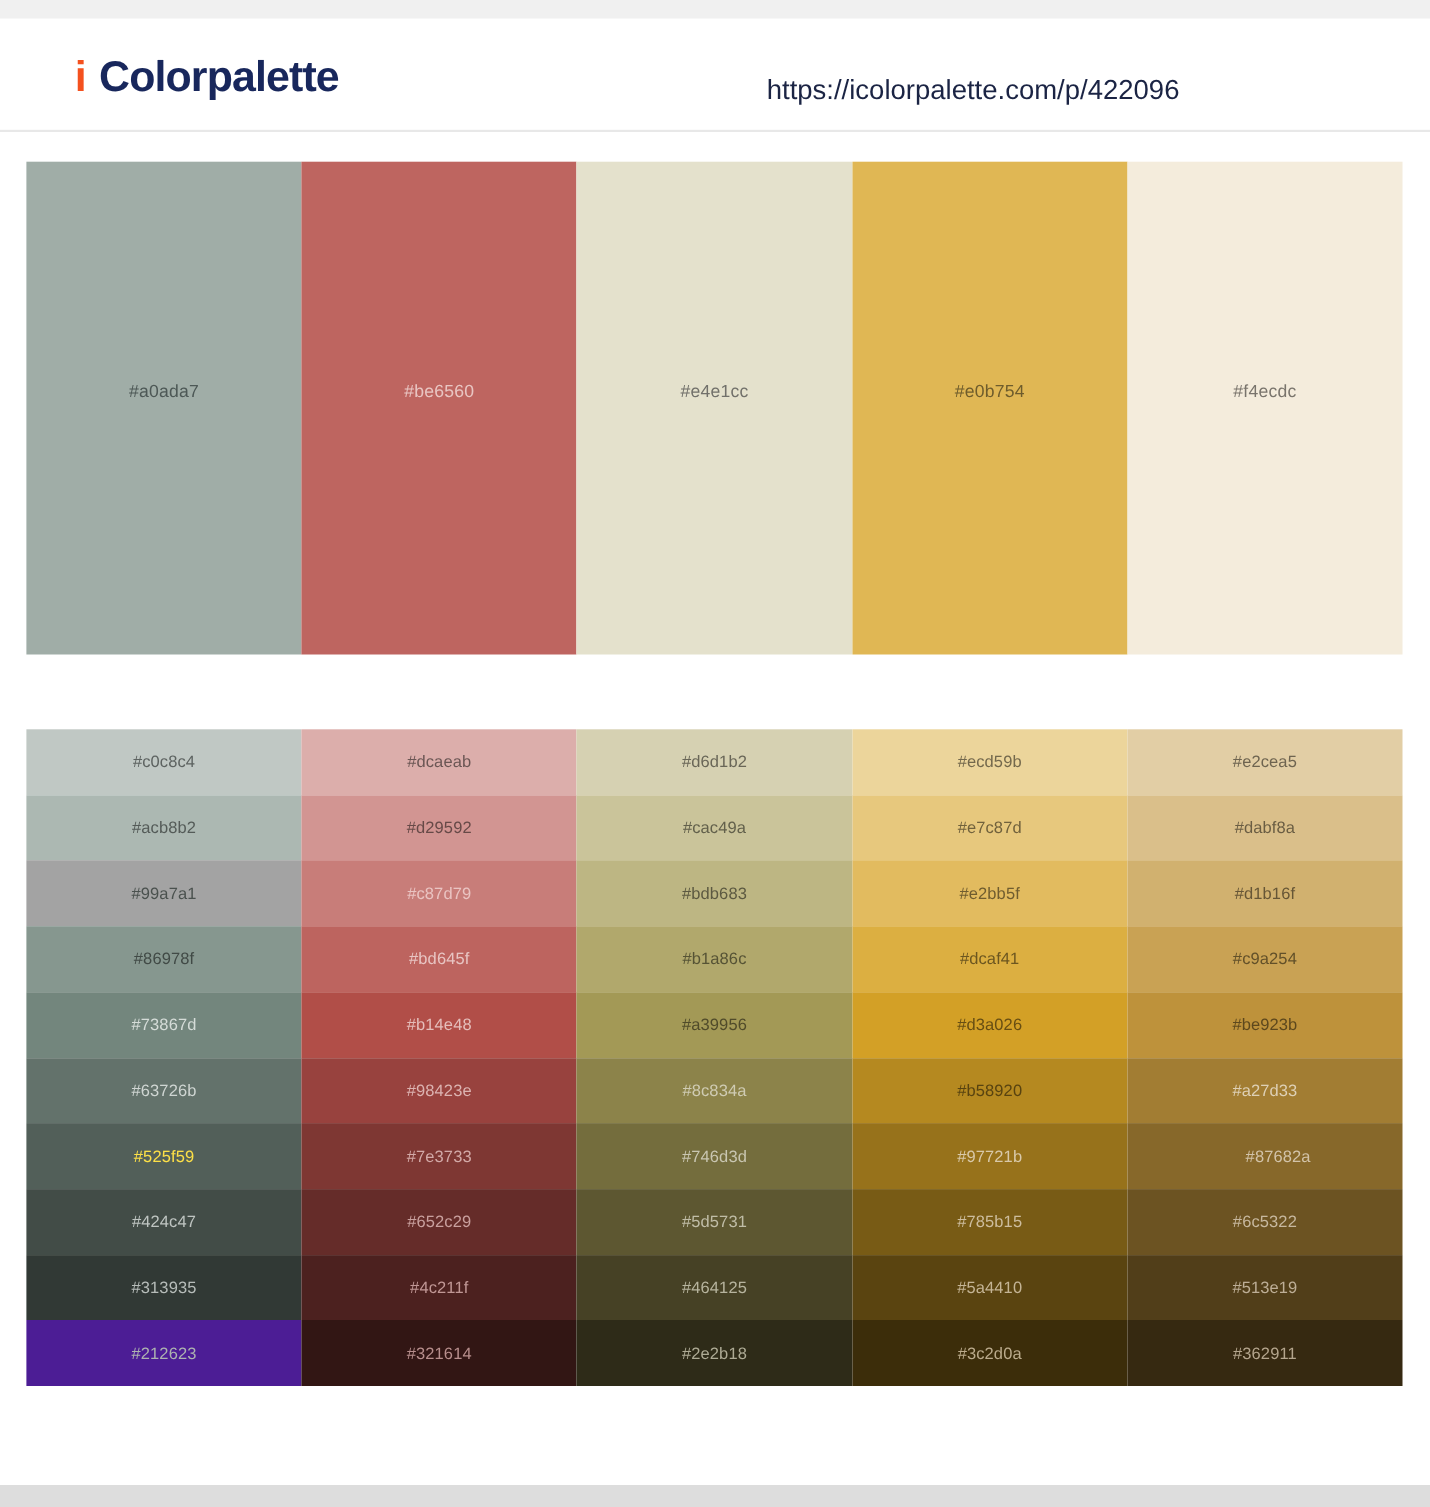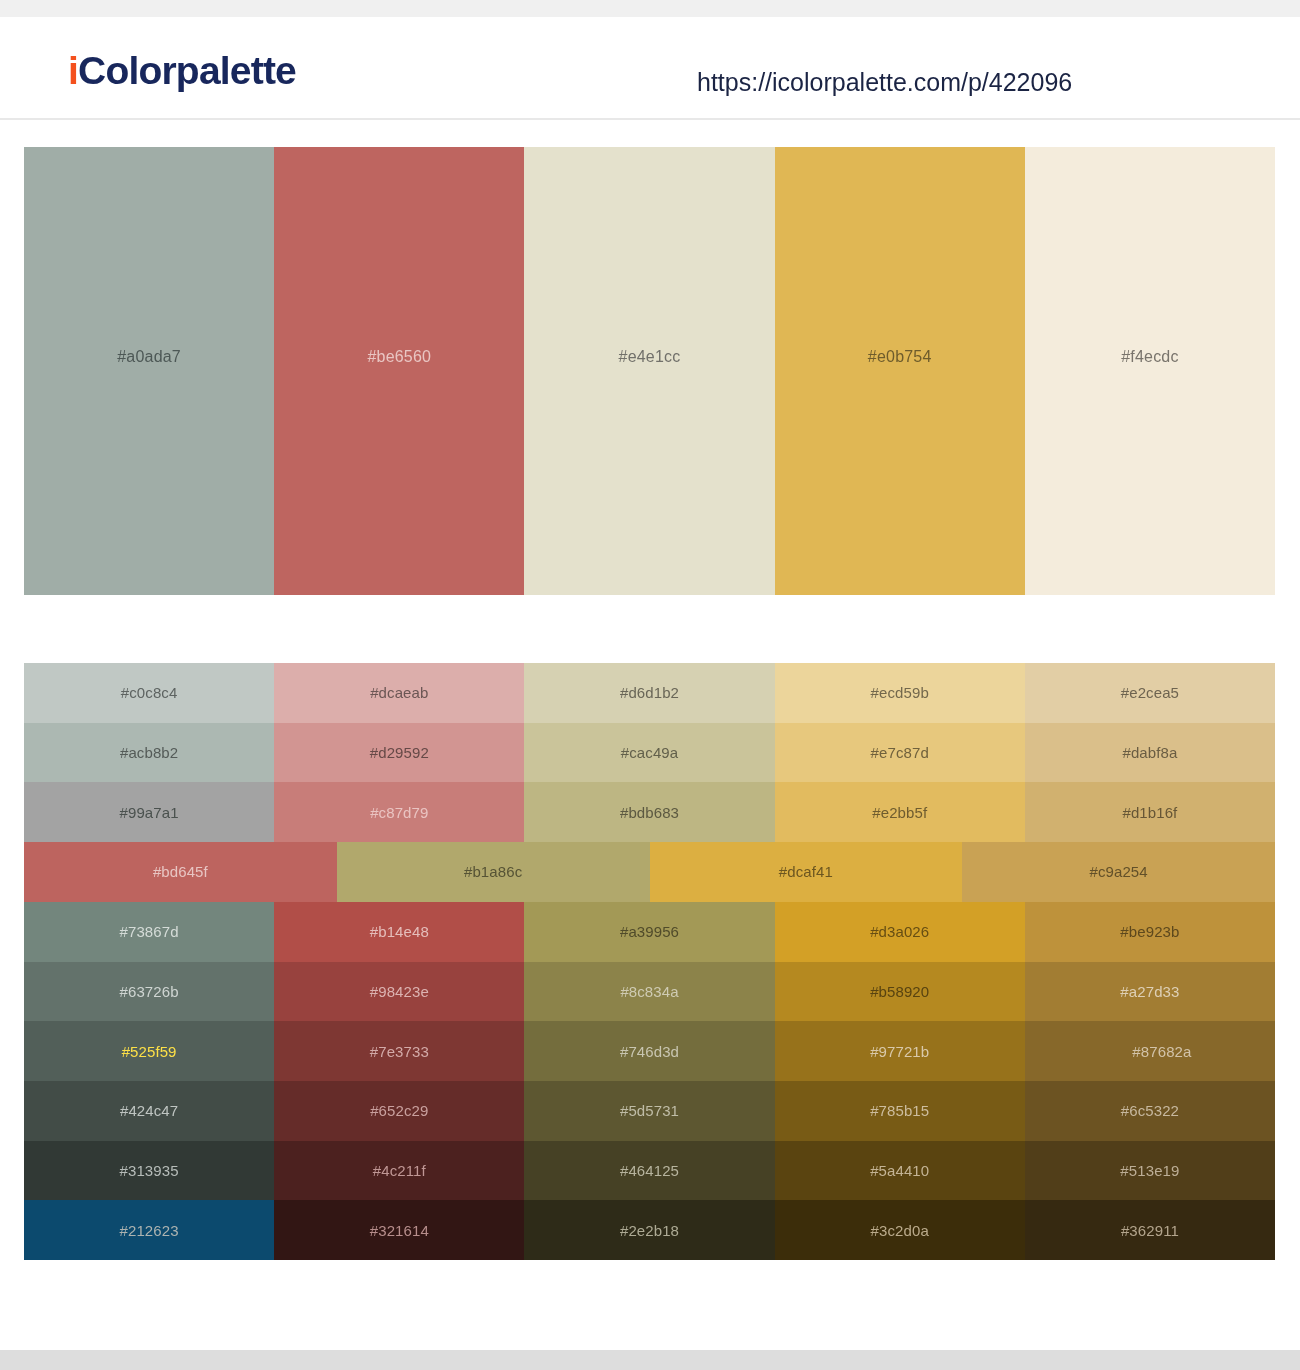--- a/index.html
+++ b/index.html
@@ -43,21 +43,21 @@
     position: absolute;
     left: 68px;
     top: 34px;
     font-size: 39px;
     font-weight: bold;
     letter-spacing: -0.8px;
     white-space: nowrap;
     line-height: 1;
   }
   .logo .logo-i { color: #f4511e; }
-  .logo .logo-rest { color: #18275c; }
+  .logo .logo-rest { color: #18275c; margin-left: 12px; }
 
   .header-url {
     position: absolute;
     left: 697px;
     top: 53px;
     font-size: 25px;
     color: #1b2444;
     white-space: nowrap;
     line-height: 1;
     font-family: "Liberation Sans", sans-serif;
@@ -205,20 +205,23 @@
           <span class="hexlabel" style="color: rgb(92, 89, 65);">#bdb683</span>
         </div>
         <div class="shade-cell" style="background: rgb(226, 187, 95);">
           <span class="hexlabel" style="color: rgb(111, 92, 47);">#e2bb5f</span>
         </div>
         <div class="shade-cell" style="background: rgb(209, 177, 111);">
           <span class="hexlabel" style="color: rgb(102, 86, 54);">#d1b16f</span>
         </div>
       </div>
       <div class="shade-row">
+        <div class="shade-cell" style="background: rgb(134, 151, 143);">
+          <span class="hexlabel" style="color: rgb(65, 74, 70);">#86978f</span>
+        </div>
         <div class="shade-cell" style="background: rgb(189, 100, 95);">
           <span class="hexlabel" style="color: rgb(232, 197, 195);">#bd645f</span>
         </div>
         <div class="shade-cell" style="background: rgb(177, 168, 108);">
           <span class="hexlabel" style="color: rgb(86, 83, 53);">#b1a86c</span>
         </div>
         <div class="shade-cell" style="background: rgb(220, 175, 65);">
           <span class="hexlabel" style="color: rgb(108, 86, 32);">#dcaf41</span>
         </div>
         <div class="shade-cell" style="background: rgb(201, 162, 84);">
@@ -304,21 +307,21 @@
           <span class="hexlabel" style="color: rgb(183, 180, 158);">#464125</span>
         </div>
         <div class="shade-cell" style="background: rgb(90, 68, 16);">
           <span class="hexlabel" style="color: rgb(196, 180, 149);">#5a4410</span>
         </div>
         <div class="shade-cell" style="background: rgb(81, 62, 25);">
           <span class="hexlabel" style="color: rgb(189, 174, 150);">#513e19</span>
         </div>
       </div>
       <div class="shade-row">
-        <div class="shade-cell" style="background: #0c4a6e;">
+        <div class="shade-cell" style="background: #4c1d95;">
           <span class="hexlabel" style="color: rgb(173, 179, 176);">#212623</span>
         </div>
         <div class="shade-cell" style="background: rgb(50, 22, 20);">
           <span class="hexlabel" style="color: rgb(183, 142, 140);">#321614</span>
         </div>
         <div class="shade-cell" style="background: rgb(46, 43, 24);">
           <span class="hexlabel" style="color: rgb(174, 171, 149);">#2e2b18</span>
         </div>
         <div class="shade-cell" style="background: rgb(60, 45, 10);">
           <span class="hexlabel" style="color: rgb(187, 171, 140);">#3c2d0a</span>

